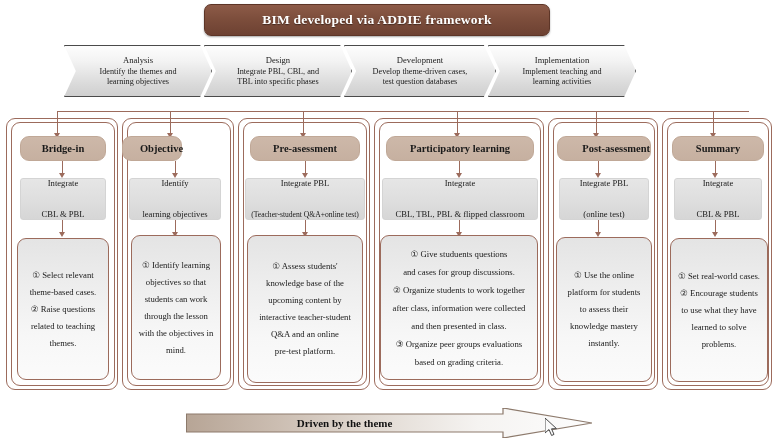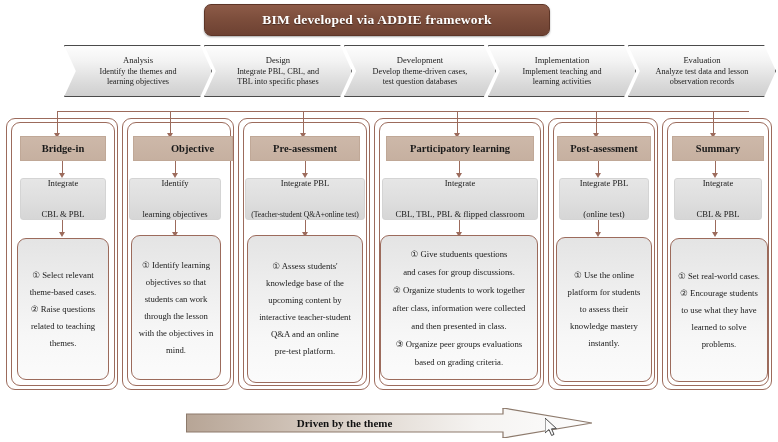--- a/index.html
+++ b/index.html
@@ -68,21 +68,21 @@
     border-left:3.6px solid transparent;
     border-right:3.6px solid transparent;
     border-top:5px solid #9c6b5c;
   }
 
   
   .hdr{
     position:absolute;height:25px;
     background:linear-gradient(180deg,#cdb8a9 0%,#c6b0a0 100%);
     border:1px solid #c0a897;
-    border-radius:0;
+    border-radius:9px;
     display:flex;align-items:center;justify-content:center;
     box-sizing:border-box;
   }
   .hdr span{font-weight:bold;font-size:10.5px;color:#1a1a1a;}
 
   
   .mid{
     position:absolute;
     background:linear-gradient(180deg,#e6e6e6 0%,#dedede 55%,#d6d6d6 100%);
     border:1px solid #d4d4d4;
@@ -143,24 +143,20 @@
       <div class="d multiline">Develop theme-driven cases,<br>test question databases</div>
     </div>
     <div class="chev" style="left:204px;width:148px;">
       <div class="t">Design</div>
       <div class="d multiline">Integrate PBL, CBL, and<br>TBL into specific phases</div>
     </div>
     <div class="chev" style="left:488px;width:148px;">
       <div class="t">Implementation</div>
       <div class="d multiline">Implement teaching and<br>learning activities</div>
     </div>
-    <div class="chev" style="left:628px;width:148px;">
-      <div class="t">Evaluation</div>
-      <div class="d multiline">Analyze test data and lesson<br>observation records</div>
-    </div>
   </div>
 
   <div class="bus bus-h" style="left:57px;top:111px;width:692px;"></div>
 
   <div class="bus bus-v" style="left:57px;top:111px;height:24px;"></div>
   <div class="arrow-dn" style="left:53.6px;top:133px;"></div>
 
   <div class="bus bus-v" style="left:170px;top:111px;height:24px;"></div>
   <div class="arrow-dn" style="left:166.6px;top:133px;"></div>
 
@@ -188,21 +184,21 @@
     <div class="l">CBL &amp; PBL</div>
   </div>
   <div class="bus bus-v" style="left:62px;top:220px;height:14px;"></div>
   <div class="arrow-dn" style="left:58.6px;top:232px;"></div>
   <div class="detail" style="left:17px;top:238px;width:92px;height:142px;">
     <div class="txt multiline">① Select relevant<br>theme-based cases.<br>② Raise questions<br>related to teaching<br>themes.</div>
   </div>
 
   <div class="col-frame" style="left:122px;top:118px;width:112px;height:272px;"></div>
   <div class="col-inner" style="left:127px;top:122px;width:104px;height:264px;"></div>
-  <div class="hdr" style="left:133px;top:136px;width:100px;padding-left:19px;">
+  <div class="hdr" style="left:122px;top:136px;width:60px;padding-left:19px;">
     <span>Objective</span>
   </div>
   <div class="bus bus-v" style="left:175px;top:161px;height:14px;"></div>
   <div class="arrow-dn" style="left:171.6px;top:173px;"></div>
   <div class="mid" style="left:129px;top:178px;width:92px;height:42px;">
     <div class="l">Identify</div>
     <div class="l">learning objectives</div>
   </div>
   <div class="bus bus-v" style="left:175px;top:220px;height:14px;"></div>
   <div class="arrow-dn" style="left:171.6px;top:232px;"></div>
@@ -239,21 +235,21 @@
     <div class="l">CBL, TBL, PBL &amp; flipped classroom</div>
   </div>
   <div class="bus bus-v" style="left:459px;top:220px;height:14px;"></div>
   <div class="arrow-dn" style="left:455.6px;top:232px;"></div>
   <div class="detail" style="left:380px;top:235px;width:158px;height:145px;">
     <div class="txt multiline" style="line-height:18px;">① Give studuents questions<br>and cases for group discussions.<br>② Organize students to work together<br>after class, information were collected<br>and then presented in class.<br>③ Organize peer groups evaluations<br>based on grading criteria.</div>
   </div>
 
   <div class="col-frame" style="left:548px;top:118px;width:110px;height:272px;"></div>
   <div class="col-inner" style="left:553px;top:122px;width:102px;height:264px;"></div>
-  <div class="hdr" style="left:557px;top:136px;width:94px;">
+  <div class="hdr" style="left:557px;top:136px;width:94px;justify-content:flex-end;">
     <span>Post-asessment</span>
   </div>
   <div class="bus bus-v" style="left:598px;top:161px;height:14px;"></div>
   <div class="arrow-dn" style="left:594.6px;top:173px;"></div>
   <div class="mid" style="left:559px;top:178px;width:90px;height:42px;">
     <div class="l">Integrate PBL</div>
     <div class="l">(online test)</div>
   </div>
   <div class="bus bus-v" style="left:598px;top:220px;height:14px;"></div>
   <div class="arrow-dn" style="left:594.6px;top:232px;"></div>

